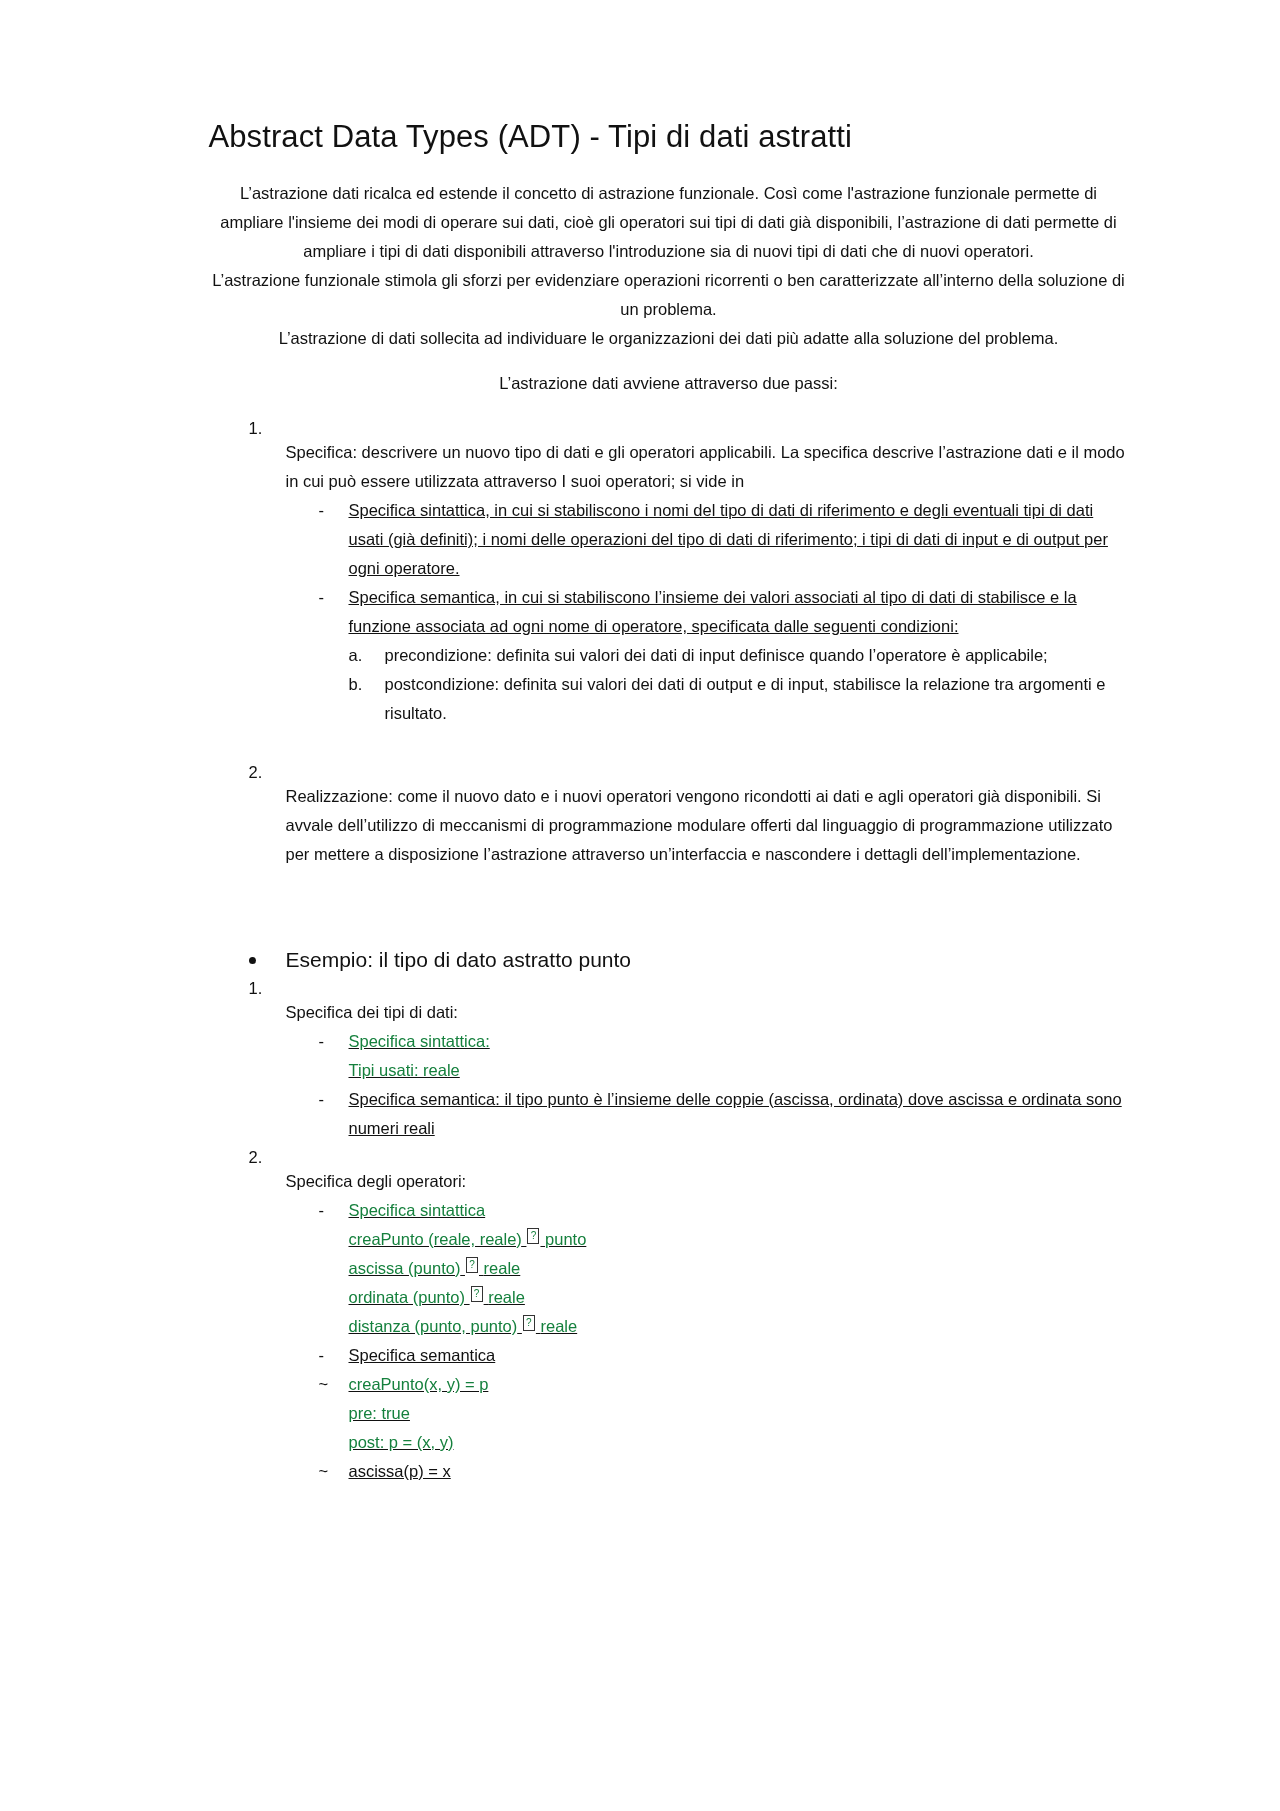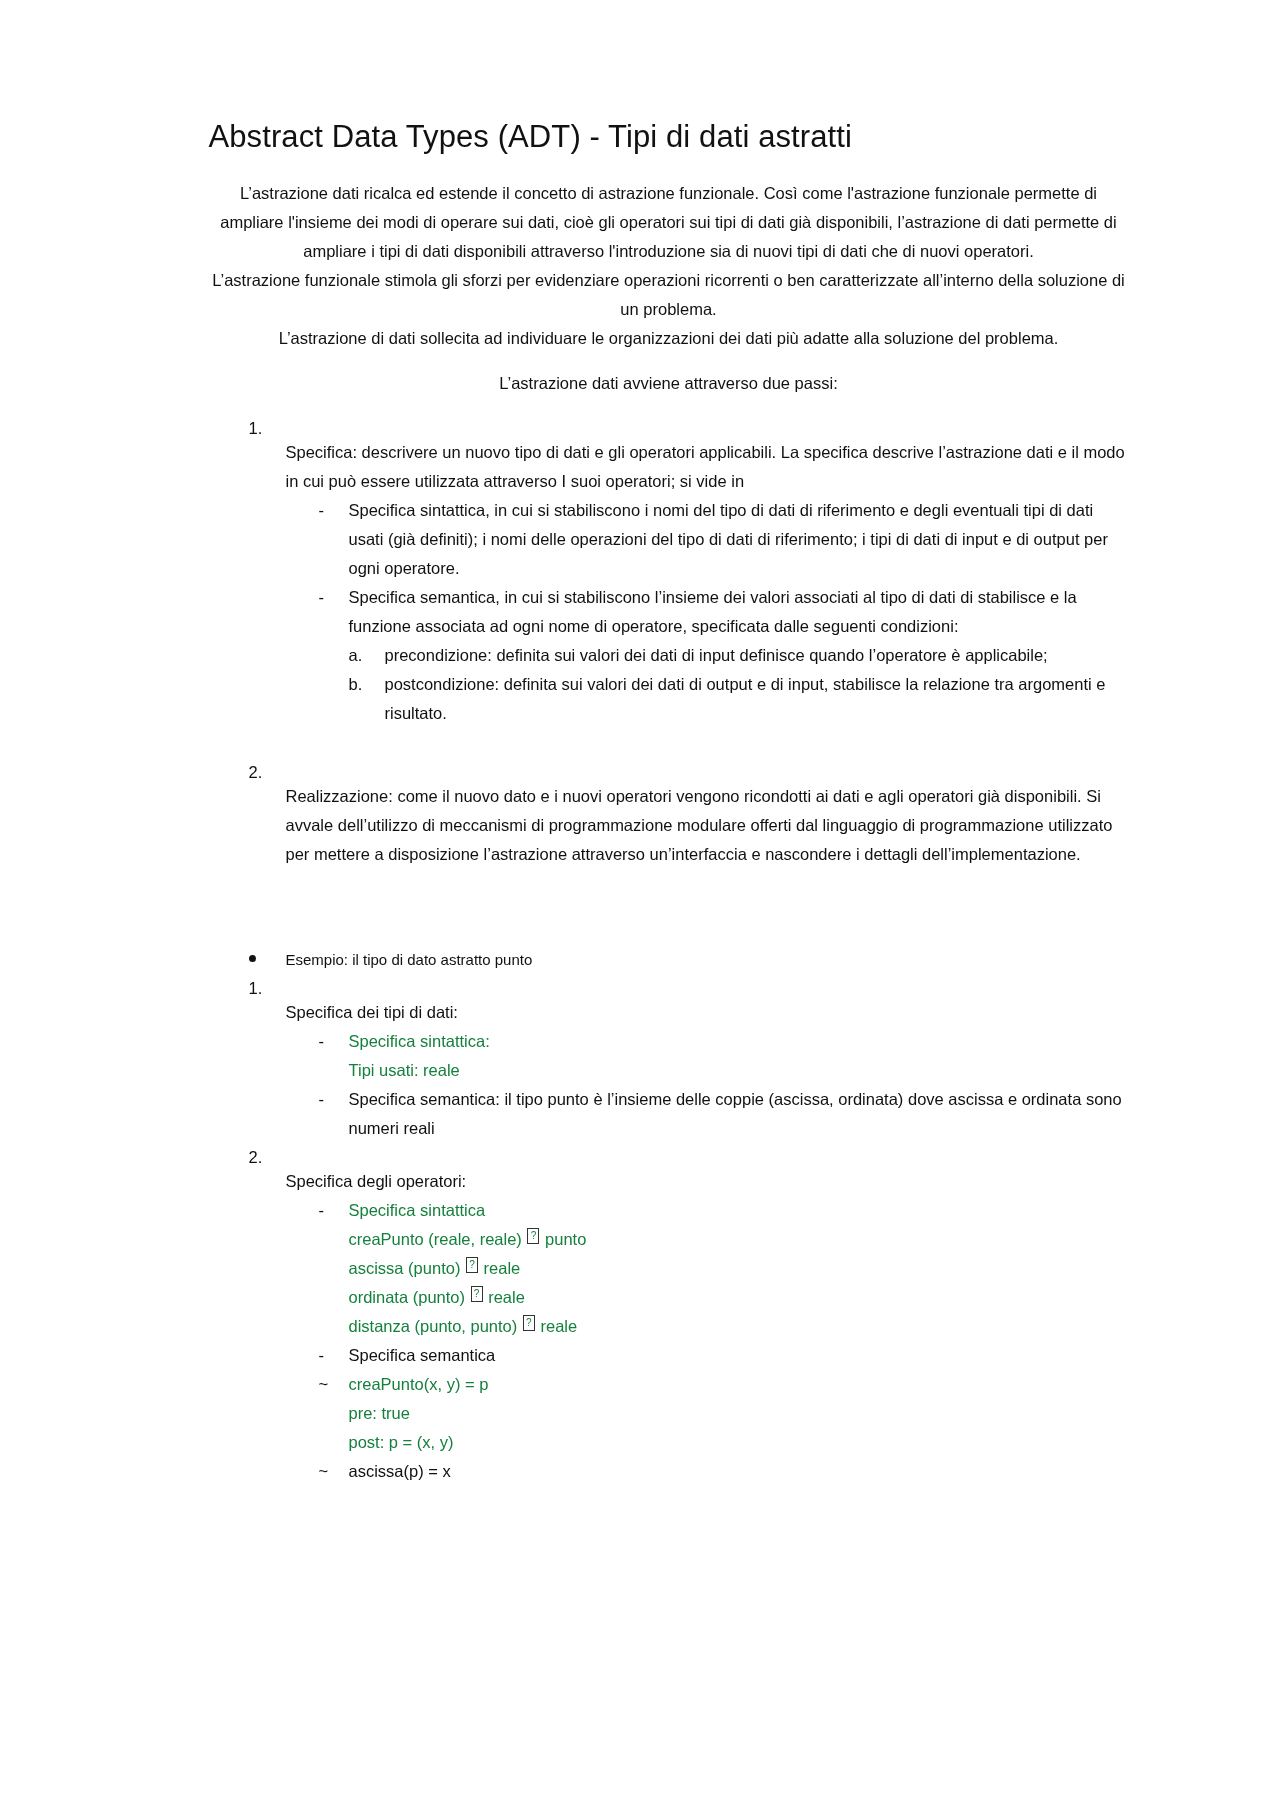--- a/index.html
+++ b/index.html
@@ -68,40 +68,41 @@
     line-height: 29px;
     margin-left: 110px;
     color: #111111;
   }
   .lvl2 > .marker {
     flex: 0 0 30px;
     width: 30px;
   }
   .lvl2 > .body {
     flex: 1 1 auto;
+    text-decoration: underline;
   }
 
   .lvl3 {
     display: flex;
     font-size: 16.5px;
     line-height: 29px;
     margin-left: 140px;
     color: #111111;
   }
   .lvl3 > .marker {
     flex: 0 0 36px;
     width: 36px;
   }
   .lvl3 > .body {
     flex: 1 1 auto;
   }
 
   .bullet-row {
     display: flex;
-    font-size: 15px;
+    font-size: 21px;
     line-height: 29px;
     margin-left: 40px;
     color: #111111;
   }
   .bullet-row > .marker {
     flex: 0 0 37px;
     width: 37px;
   }
   .bullet-row > .body {
     flex: 1 1 auto;

